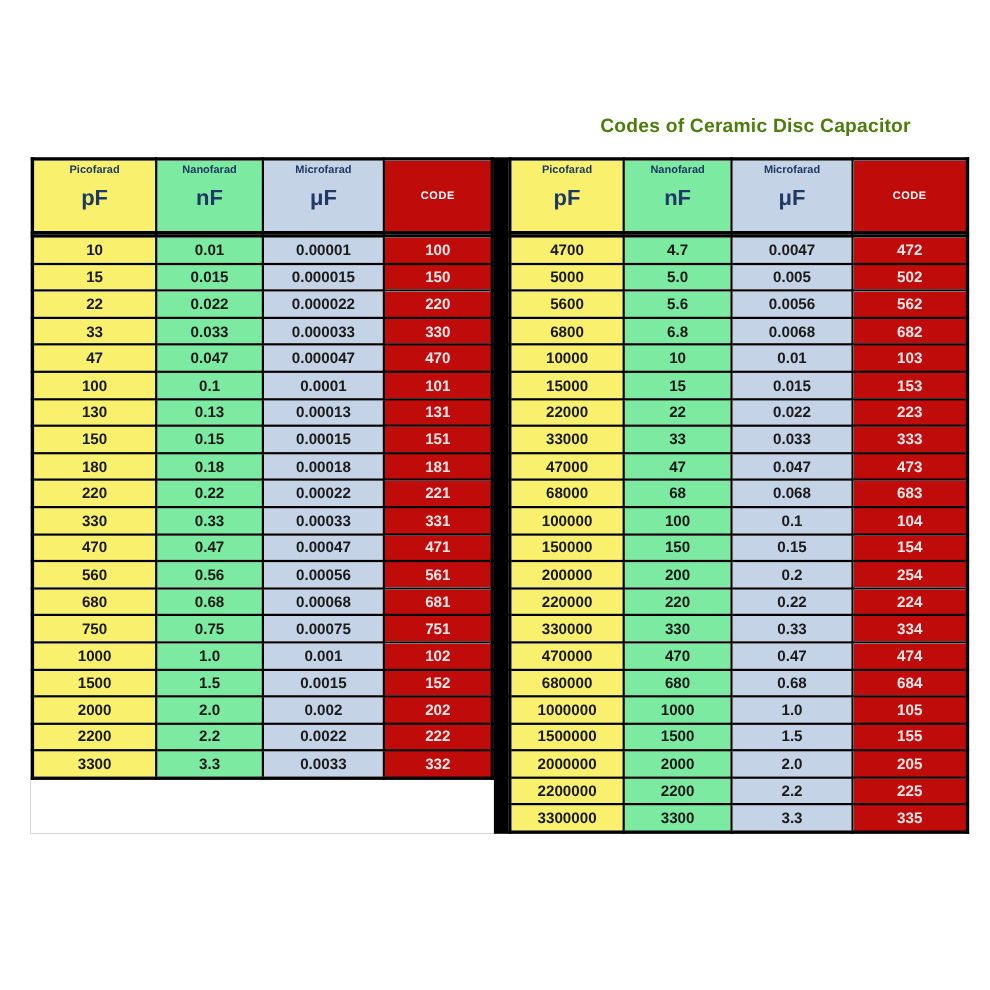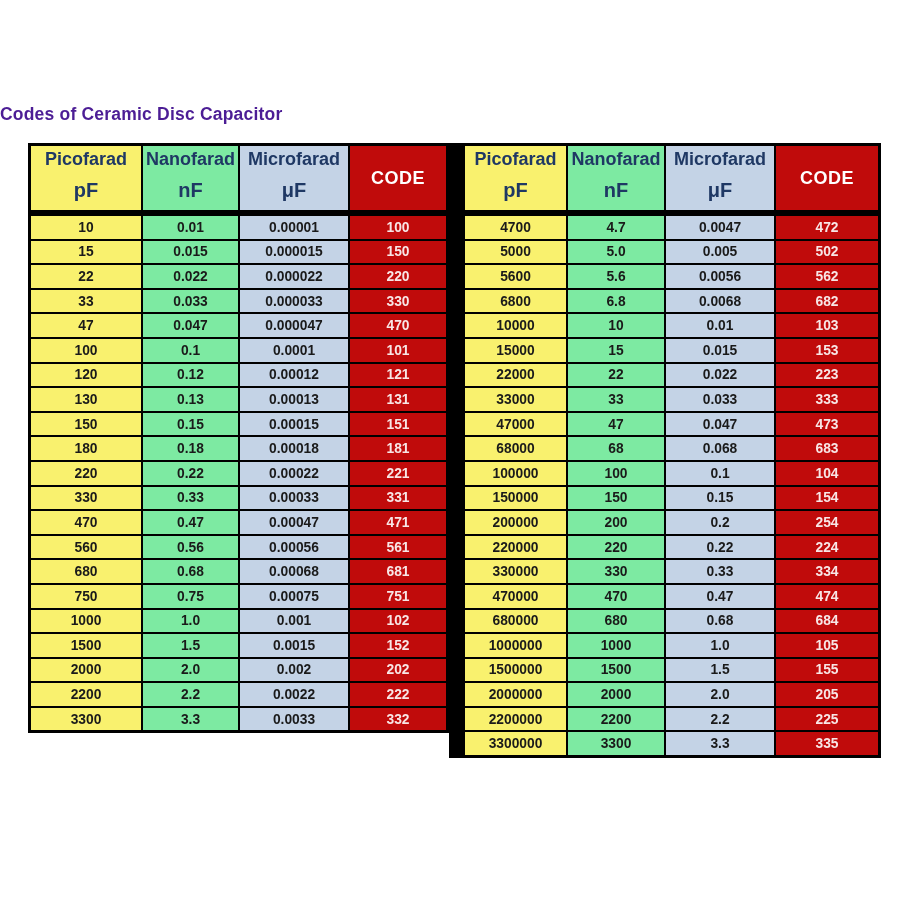--- a/index.html
+++ b/index.html
@@ -6,24 +6,24 @@
   body{
     width:900px;height:900px;
     background:#ffffff;
     font-family:"Liberation Sans", sans-serif;
     position:relative;
     -webkit-font-smoothing:antialiased;
   }
   .page-title{
     position:absolute;
     top:104px;left:0;width:828px;
-    text-align:left;
+    text-align:right;
     font-size:17.5px;
     font-weight:bold;
-    color:#4c1d95;
+    color:#4d7c0f;
     letter-spacing:0.2px;
   }
   .tables-wrap{
     position:absolute;
     top:143px;left:28px;
     display:flex;
     gap:13px;
     background:var(--border,#000);
   }
   .side{background:#ffffff;}
@@ -50,21 +50,21 @@
   .c0{background:var(--picofarad-bg,#F9F16E);}
   .c1{background:var(--nanofarad-bg,#7DEAA2);}
   .c2{background:var(--microfarad-bg,#C4D3E6);}
   .c3{background:var(--code-bg,#C00B0B);}
   
   .head-t th{
     height:64px;
     vertical-align:top;
     color:var(--header-text,#1F3864);
   }
-  .hname{font-size:18px;margin-top:3px;}
+  .hname{font-size:10px;margin-top:3px;}
   .hunit{font-size:20px;margin-top:9px;}
   .head-t th.code-h{vertical-align:middle;color:var(--code-text,#FFFFFF);}
   .code-h .hname{margin-top:0;letter-spacing:0.5px;}
   
   .body-t td{
     height:22.6px;
     font-size:13.8px;
     color:var(--body-text,#1A1A1A);
   }
   .body-t td.c3{color:var(--code-value-text,#F8E6E6);}
@@ -130,26 +130,20 @@
             <td class="c2">0.000047</td>
             <td class="c3">470</td>
           </tr>
           <tr>
             <td class="c0">100</td>
             <td class="c1">0.1</td>
             <td class="c2">0.0001</td>
             <td class="c3">101</td>
           </tr>
           <tr>
-            <td class="c0">120</td>
-            <td class="c1">0.12</td>
-            <td class="c2">0.00012</td>
-            <td class="c3">121</td>
-          </tr>
-          <tr>
             <td class="c0">130</td>
             <td class="c1">0.13</td>
             <td class="c2">0.00013</td>
             <td class="c3">131</td>
           </tr>
           <tr>
             <td class="c0">150</td>
             <td class="c1">0.15</td>
             <td class="c2">0.00015</td>
             <td class="c3">151</td>

